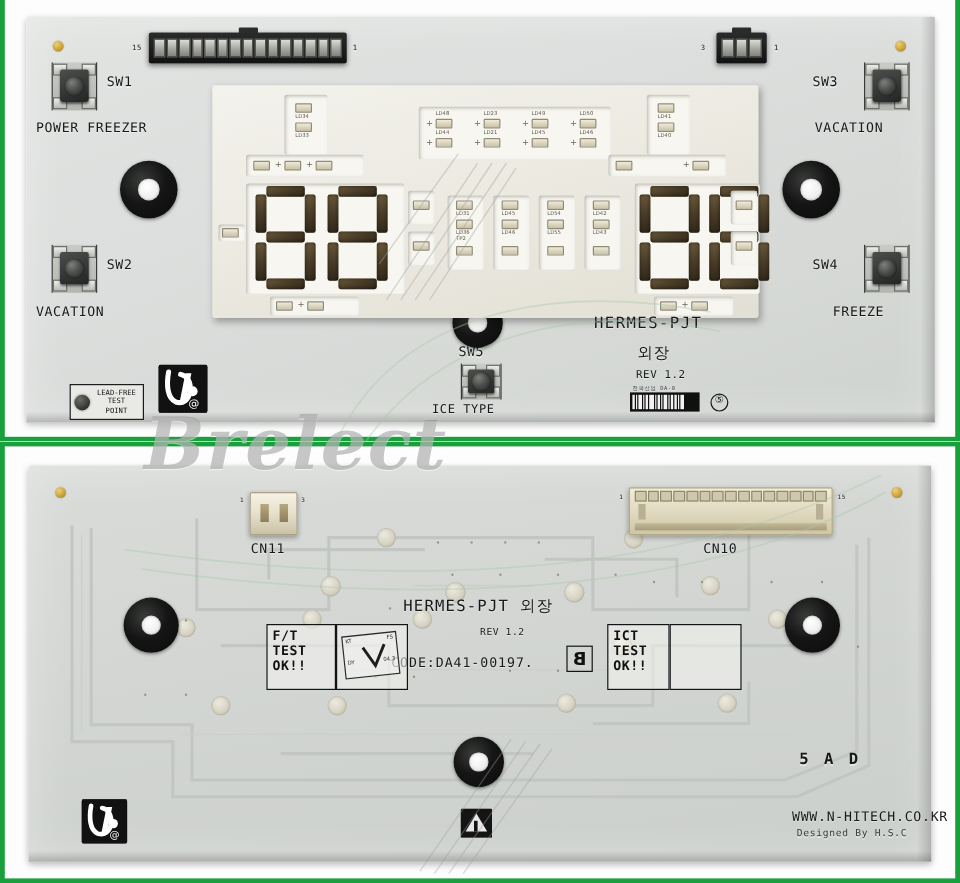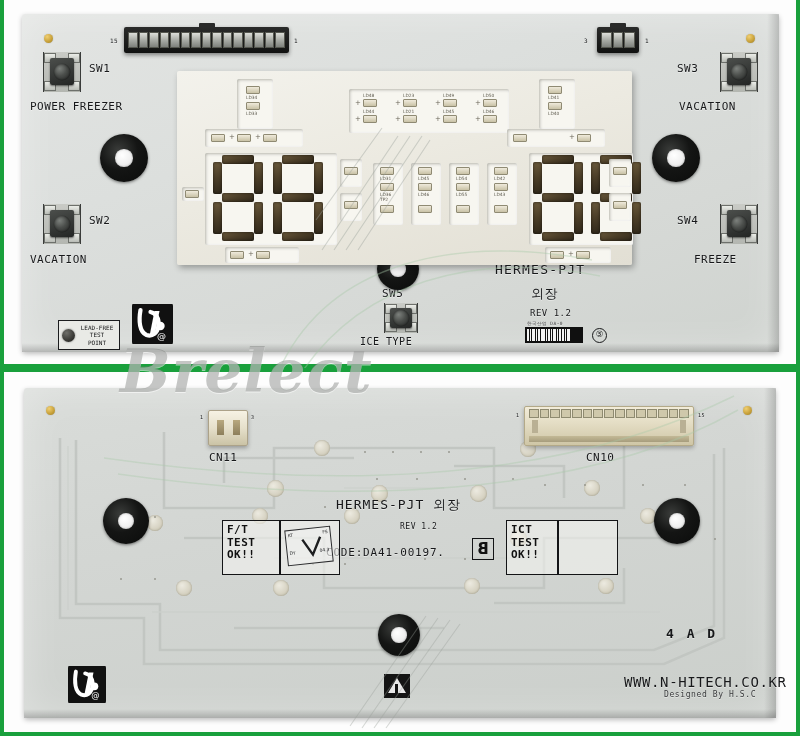--- a/index.html
+++ b/index.html
@@ -666,23 +666,23 @@
 
       <div class="testbox" style="left:482px;top:132px;width:52px;height:55px;">
         <div class="tx">
           <div>ICT</div>
           <div>TEST</div>
           <div>OK!!</div>
         </div>
       </div>
       <div class="testbox" style="left:534px;top:132px;width:60px;height:55px;"></div>
 
-      <div class="lbl" style="left:642px;top:238px;font-size:13px;font-weight:bold;letter-spacing:2.5px;">4 A D</div>
-
-      <div class="lbl" style="left:600px;top:286px;font-size:14px;letter-spacing:.6px;">WWW.N-HITECH.CO.KR</div>
+      <div class="lbl" style="left:642px;top:238px;font-size:13px;font-weight:bold;letter-spacing:2.5px;">5 A D</div>
+
+      <div class="lbl" style="left:636px;top:286px;font-size:11px;letter-spacing:.6px;">WWW.N-HITECH.CO.KR</div>
       <div class="lbl" style="left:640px;top:302px;font-size:8px;color:#3a3b3d;letter-spacing:.6px;">Designed By H.S.C</div>
 
       <div class="ulmark" style="left:44px;top:278px;width:38px;height:37px;">
         <svg viewBox="0 0 40 40" aria-hidden="true">
           <rect x="0" y="0" width="40" height="40" fill="#111"></rect>
           <path d="M8 6 C6 17 7 28 14 31 C20 33 25 29 26 22 C27 14 23 9 18 8" fill="none" stroke="#fff" stroke-width="4.2" stroke-linecap="round"></path>
           <path d="M22 7 L27 7 L22 32 L17 32 Z" fill="#fff"></path>
           <circle cx="28" cy="22" r="4.2" fill="#fff"></circle>
           <text x="29" y="35" font-family="DejaVu Sans" font-size="9" fill="#fff" text-anchor="middle">@</text>
         </svg>

